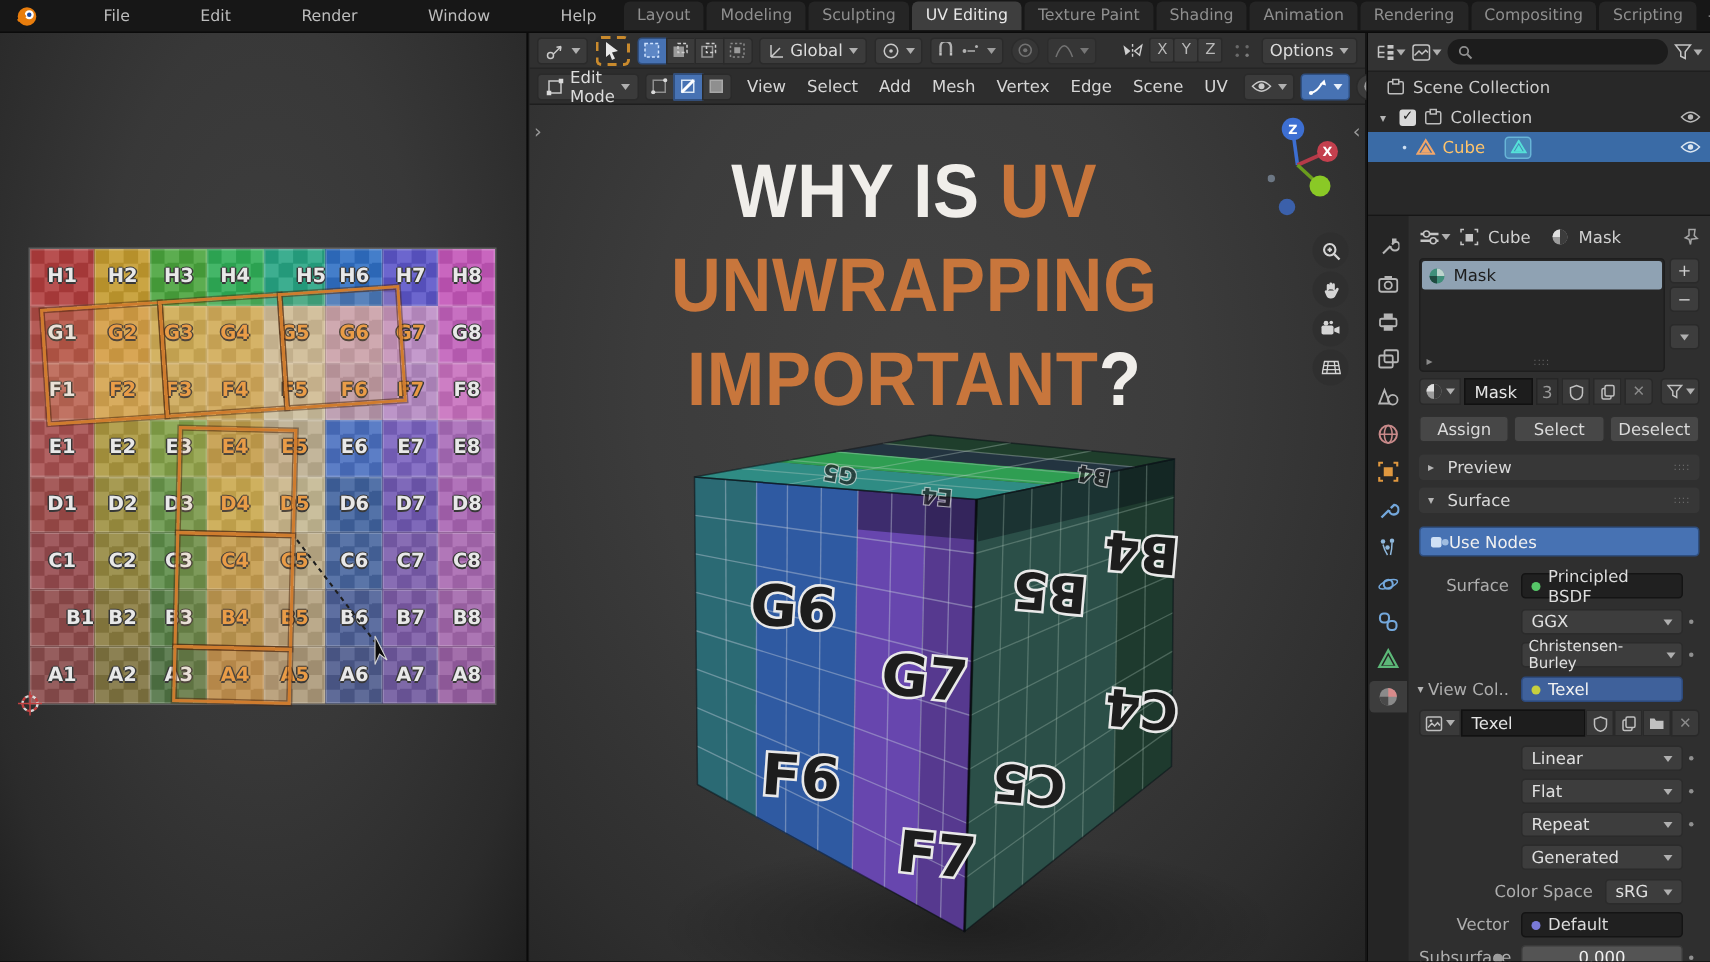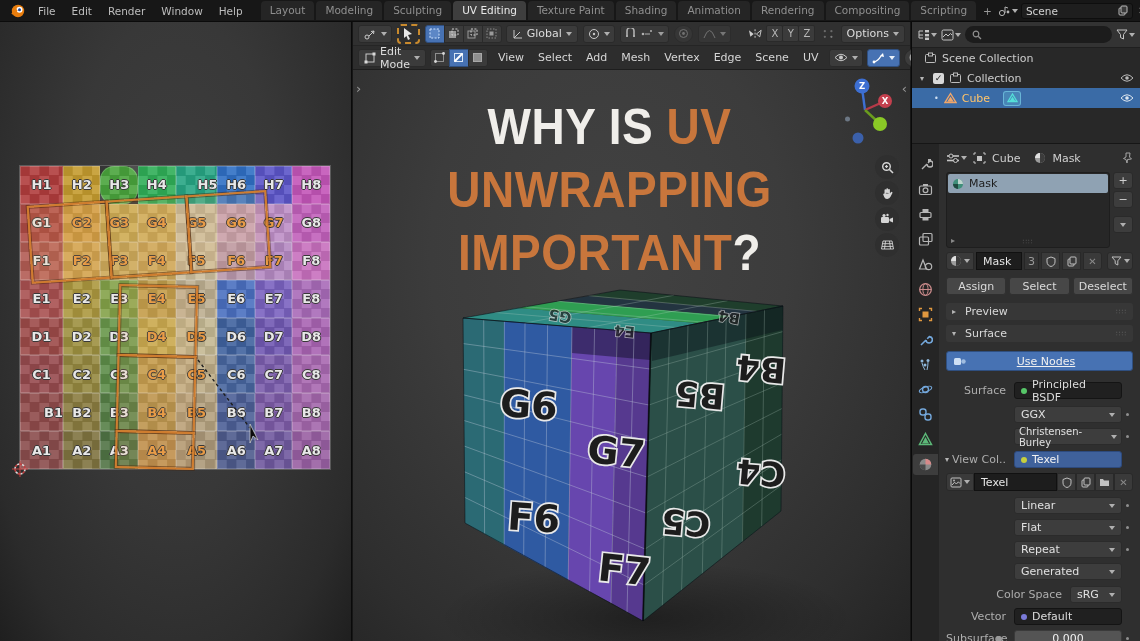--- a/index.html
+++ b/index.html
@@ -3,21 +3,21 @@
 <meta charset="utf-8">
 <style>
 *{box-sizing:border-box;margin:0;padding:0;}
 body{background:#000;}
 .app{position:relative;width:1140px;height:641px;overflow:hidden;background:#161616;
 font-family:"DejaVu Sans","Liberation Sans",sans-serif;font-size:11px;color:#c5c5c5;-webkit-font-smoothing:antialiased;}
 
 
 .topbar{position:absolute;top:0;left:0;right:0;height:22px;display:flex;align-items:center;background:#171717;border-bottom:1px solid #0b0b0b;padding-left:6px;}
 .logo{width:16px;height:16px;margin:0 4px;flex:none;}
-.menu-item{padding:0 8px;color:#bdbdbd;line-height:22px;font-size:10.5px;}
+.menu-item{padding:0 8px;color:#bdbdbd;line-height:22px;font-size:10.5px;margin-left:31px;}
 .ws-tabs{display:flex;margin-left:10px;gap:2px;align-items:center;height:22px;}
 .ws-tab{padding:3px 9px 4px;background:#252525;color:#8f8f8f;border-radius:4px 4px 0 0;font-size:10.5px;white-space:nowrap;}
 .ws-tab.active{background:#3e3e3e;color:#e9e9e9;}
 .ws-tab.plus{background:transparent;color:#9a9a9a;padding:3px 5px;}
 .topbar-right{margin-left:auto;display:flex;align-items:center;gap:3px;padding-right:2px;}
 .tb-ico{display:flex;align-items:center;gap:1px;color:#b5b5b5;}
 .tb-field{display:flex;align-items:center;background:#1e1e1e;border:1px solid #0e0e0e;border-radius:3px;height:16px;padding:0 4px;gap:4px;}
 .tb-field .txt{color:#d2d2d2;font-size:10.5px;}
 .chev{width:0;height:0;border-left:3px solid transparent;border-right:3px solid transparent;border-top:4px solid #b0b0b0;flex:none;}
 .xmark{color:#8b8b8b;font-size:10px;padding:0 2px;}
@@ -97,21 +97,21 @@
 .mf-name{flex:1;background:#1d1d1d;border:1px solid #111;height:18px;display:flex;align-items:center;padding:0 6px;color:#e4e4e4;}
 .mf-cnt{width:15px;height:18px;background:#333;border:1px solid #262626;display:flex;align-items:center;justify-content:center;color:#9a9a9a;}
 .mf-b{width:19px;height:18px;background:#3a3a3a;border:1px solid #292929;display:flex;align-items:center;justify-content:center;}
 .mf-b.last{border-radius:0 3px 3px 0;}
 .mf-spec{width:26px;height:18px;margin-left:3px;background:#3a3a3a;border:1px solid #292929;border-radius:3px;display:flex;align-items:center;justify-content:center;gap:2px;}
 .btnrow{display:flex;gap:3px;margin-top:7px;}
 .btnrow .b{flex:1;height:18px;background:#474747;border:1px solid #303030;border-radius:3px;display:flex;align-items:center;justify-content:center;color:#dadada;}
 .phead{margin-top:8px;height:17px;background:#373737;border-radius:3px;display:flex;align-items:center;gap:5px;padding:0 6px;color:#d8d8d8;}
 .phead .grip{margin-left:auto;color:#6b6b6b;font-size:7px;letter-spacing:1px;}
 .usenodes{margin-top:9px;height:20px;background:#4772b3;border:1px solid #2f4f80;border-radius:3px;display:flex;align-items:center;color:#f0f0f0;padding:0 6px;}
-.usenodes .cap{flex:1;text-align:center;text-decoration:underline;}
+.usenodes .cap{flex:1;}
 .prow{display:flex;align-items:center;margin-top:7px;height:17px;}
 .prow .lbl{width:68px;text-align:right;padding-right:8px;color:#aeaeae;flex:none;white-space:nowrap;}
 .prow .lblw{flex:1;text-align:right;padding-right:8px;color:#aeaeae;white-space:nowrap;}
 .dd{flex:1;height:17px;background:#3d3d3d;border:1px solid #2b2b2b;border-radius:3px;display:flex;align-items:center;padding:0 6px;color:#e0e0e0;gap:4px;}
 .dd .cap{flex:1;}
 .valbox{flex:1;height:17px;background:#202020;border:1px solid #141414;border-radius:3px;display:flex;align-items:center;gap:5px;padding:0 6px;color:#dcdcdc;}
 .valbox.blue{background:#3f619b;border-color:#2d4a7d;color:#f2f2f2;}
 .valbox.slider{background:#545454;border-color:#3a3a3a;justify-content:center;color:#f0f0f0;}
 .dotcol{width:11px;display:flex;justify-content:center;flex:none;}
 .pdot{width:3px;height:3px;border-radius:50%;background:#8f8f8f;}
@@ -173,21 +173,21 @@
   </div>
 
   <div class="uv-editor">
     <div class="uv-grid" id="uvGrid">
         <div class="uv-cell" style="background: rgb(176, 60, 60);">
           <span>H1</span>
         </div>
         <div class="uv-cell" style="background: rgb(196, 155, 46);">
           <span>H2</span>
         </div>
-        <div class="uv-cell" style="background: rgb(73, 164, 60); border-radius: 14px;">
+        <div class="uv-cell" style="background: rgb(73, 164, 60);">
           <span>H3</span>
         </div>
         <div class="uv-cell" style="background: rgb(47, 174, 87);">
           <span>H4</span>
         </div>
         <div class="uv-cell" style="background: rgb(39, 165, 131); padding-left: 22px;">
           <span>H5</span>
         </div>
         <div class="uv-cell" style="background: rgb(47, 111, 196);">
           <span>H6</span>

